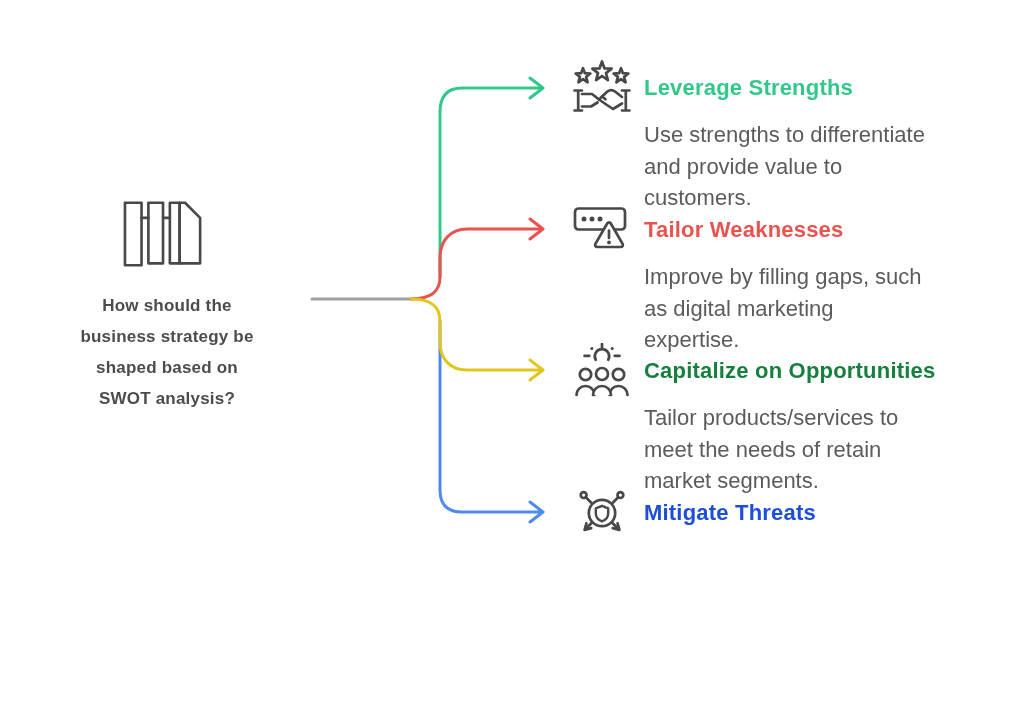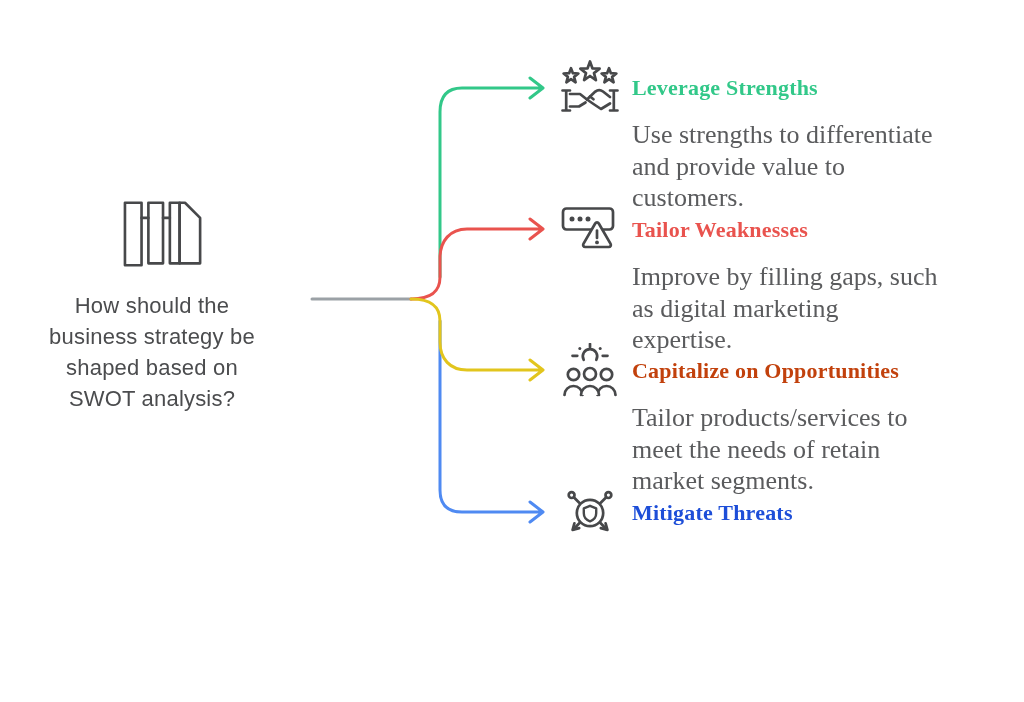--- a/index.html
+++ b/index.html
@@ -6,31 +6,31 @@
   html,body{margin:0;padding:0;background:#fff;}
   .canvas{
     position:relative;width:1024px;height:702px;background:#fff;
     font-family:"Liberation Sans",sans-serif;overflow:hidden;
     --icon-color:#47484a;--question-color:#4b4c4e;--body-color:#5a5b5d;--stem-color:#9ba1a6;
   }
   .connectors{position:absolute;left:0;top:0;width:1024px;height:702px;}
   .connectors path{fill:none;stroke-width:3;stroke-linecap:round;stroke-linejoin:round;}
   .q-icon{position:absolute;left:123px;top:200px;width:82px;height:70px;color:var(--icon-color);}
   .q-text{
-    position:absolute;left:22px;top:290px;width:260px;text-align:center;
-    font-size:22px;font-weight:normal;line-height:31px;color:var(--question-color);
+    position:absolute;left:37px;top:290px;width:260px;text-align:center;
+    font-size:17px;font-weight:bold;line-height:31px;color:var(--question-color);
     white-space:pre-line;letter-spacing:.2px;
   }
-  .branch{position:absolute;left:560px;width:440px;height:130px;font-family:Liberation Serif, serif;}
+  .branch{position:absolute;left:572px;width:440px;height:130px;}
   .b1{top:60px}.b2{top:202px}.b3{top:343px}.b4{top:485px}
   .b-icon{position:absolute;left:0;top:0;width:60px;height:54px;color:var(--icon-color);}
   .b-icon svg{display:block;}
   .b-body{position:absolute;left:72px;top:14px;width:356px;}
   .b-title{margin:0;font-size:22px;font-weight:bold;line-height:28px;letter-spacing:.2px;}
-  .b-desc{margin:17px 0 0 0;font-size:26px;line-height:31.5px;color:var(--body-color);white-space:pre-line;}
+  .b-desc{margin:17px 0 0 0;font-size:22px;line-height:31.5px;color:var(--body-color);white-space:pre-line;}
   .ic{fill:none;stroke:currentColor;stroke-width:2.7;stroke-linecap:round;stroke-linejoin:round;}
   .ic .fillwhite{fill:#fff;}
   .ic .dot{fill:currentColor;stroke:none;}
 </style>
 </head>
 <body>
 
 <div class="canvas" style="--icon-color: #47484a; --question-color: #4b4c4e; --body-color: #5a5b5d; --stem-color: #9ba1a6;">
 
   <svg class="connectors" viewBox="0 0 1024 702">
@@ -114,21 +114,21 @@
           <circle class="dot" cx="40.2" cy="5.4" r="1.5"></circle>
           <path d="M4.5,52 A9,9 0 0 1 22.5,52 M37.5,52 A9,9 0 0 1 55.5,52"></path>
           <path class="fillwhite" d="M21,52 A9,9 0 0 1 39,52"></path>
           <circle class="fillwhite" cx="13.5" cy="31.5" r="5.7"></circle>
           <circle class="fillwhite" cx="46.5" cy="31.5" r="5.7"></circle>
           <circle class="fillwhite" cx="30" cy="31" r="6"></circle>
         </g>
       </svg>
     </div>
     <div class="b-body">
-      <h2 class="b-title" style="color: #c2410c;">Capitalize on Opportunities</h2>
+      <h2 class="b-title" style="color: #15803d;">Capitalize on Opportunities</h2>
       <p class="b-desc">Tailor products/services to
 meet the needs of retain
 market segments.</p>
     </div>
   </section>
 
   <section class="branch b4">
     <div class="b-icon">
       <svg viewBox="0 0 60 54" width="60" height="54">
         <g class="ic" stroke-width="2.7">

